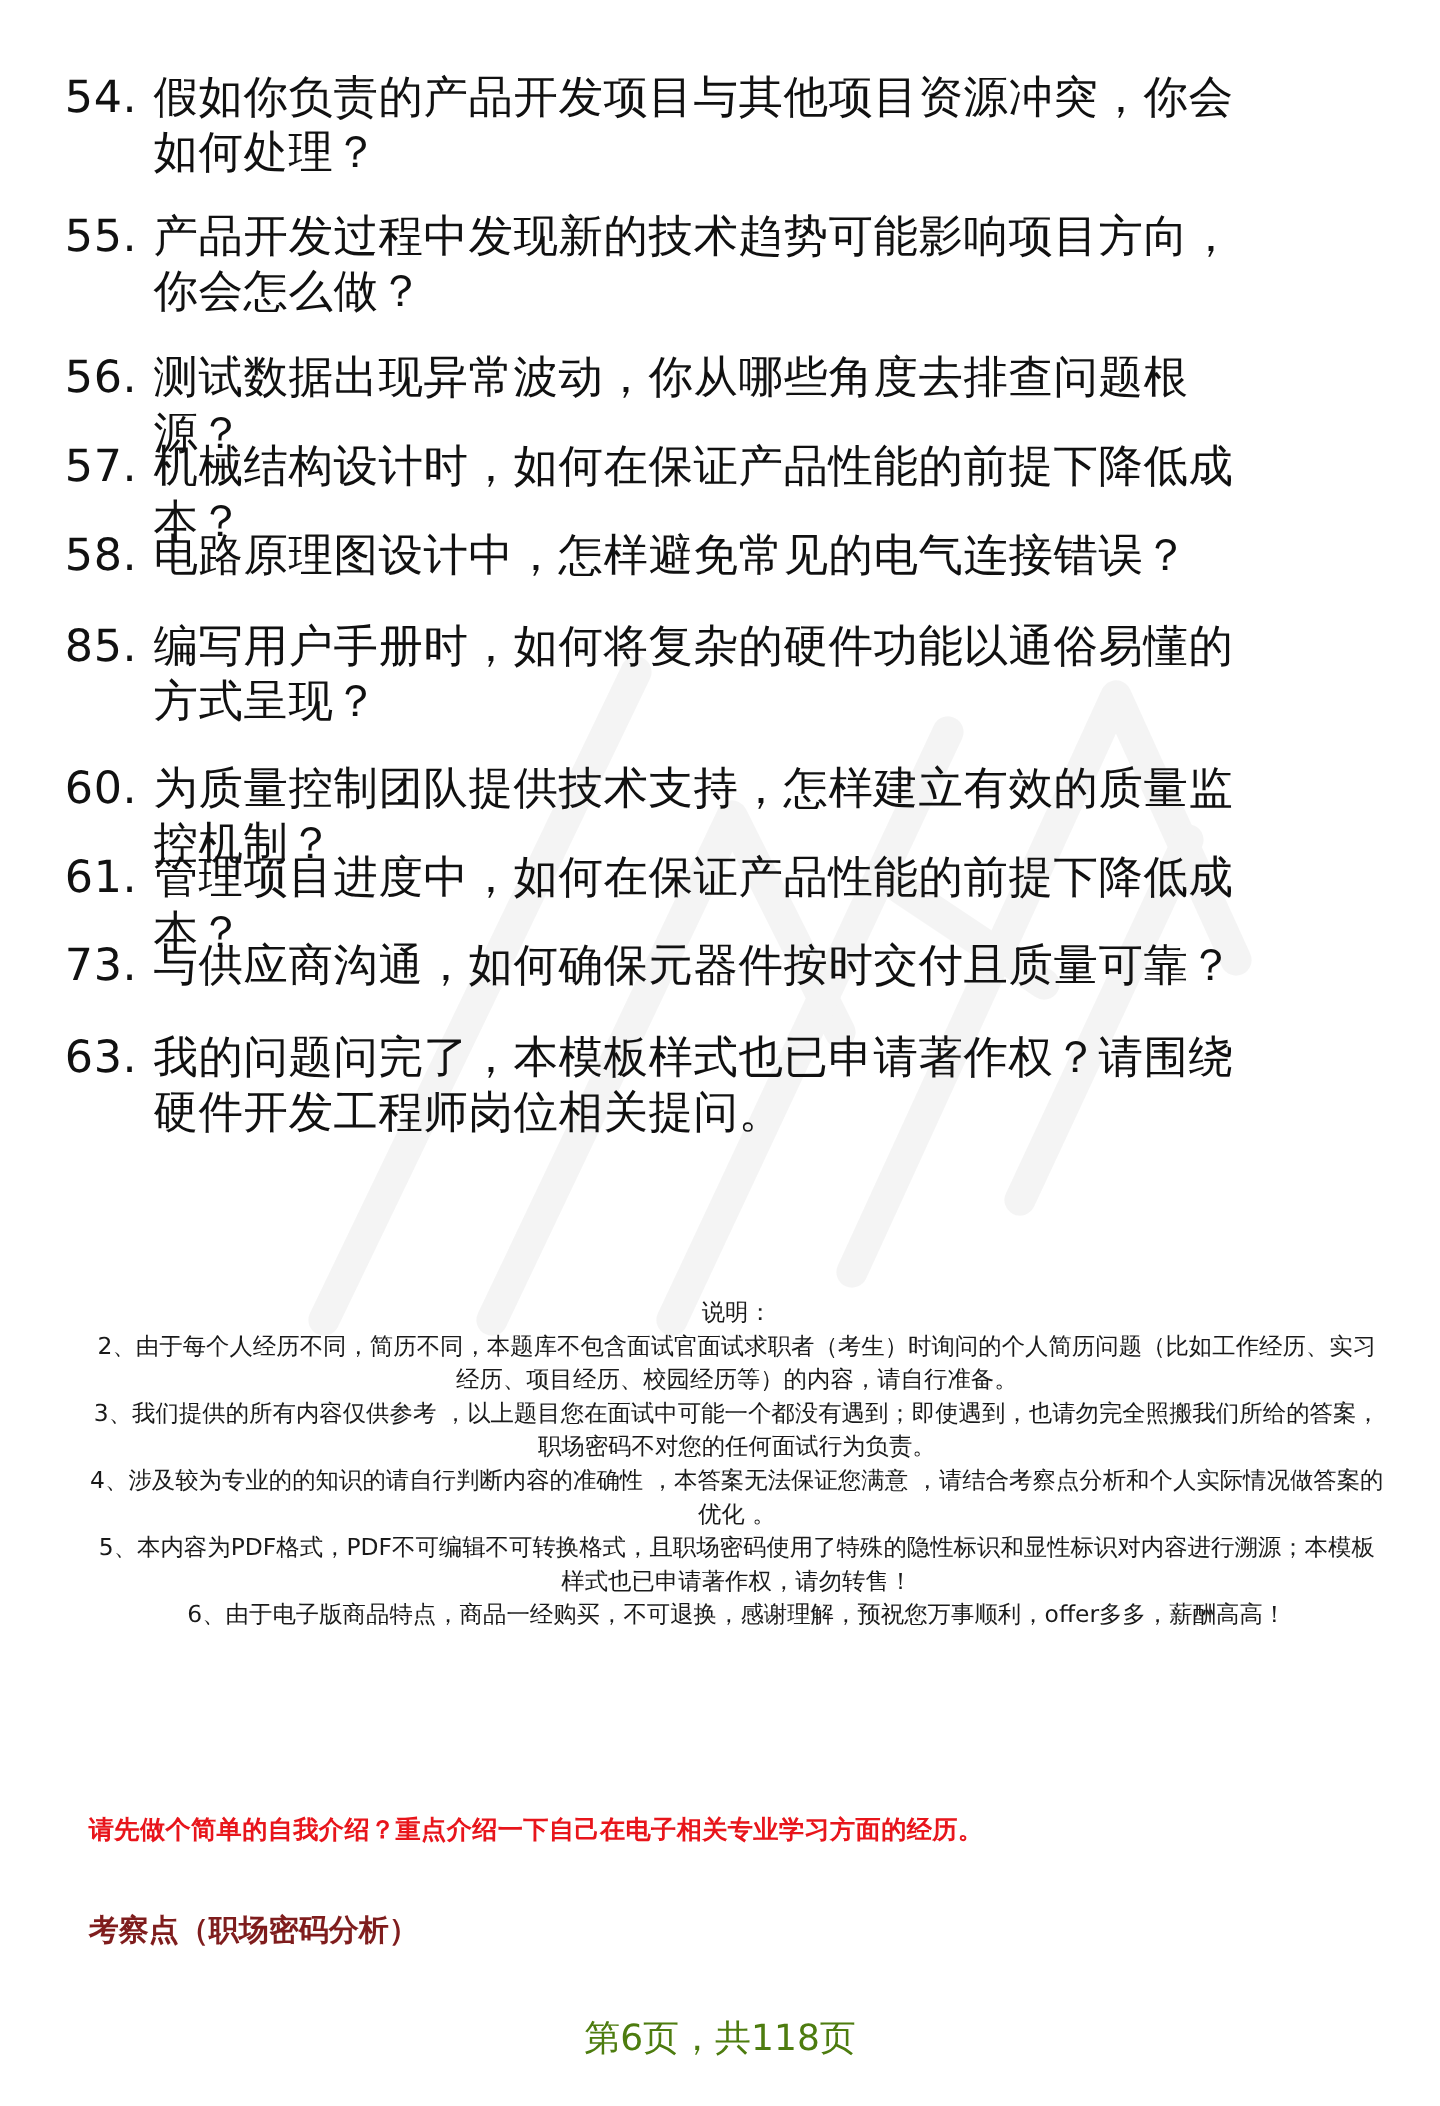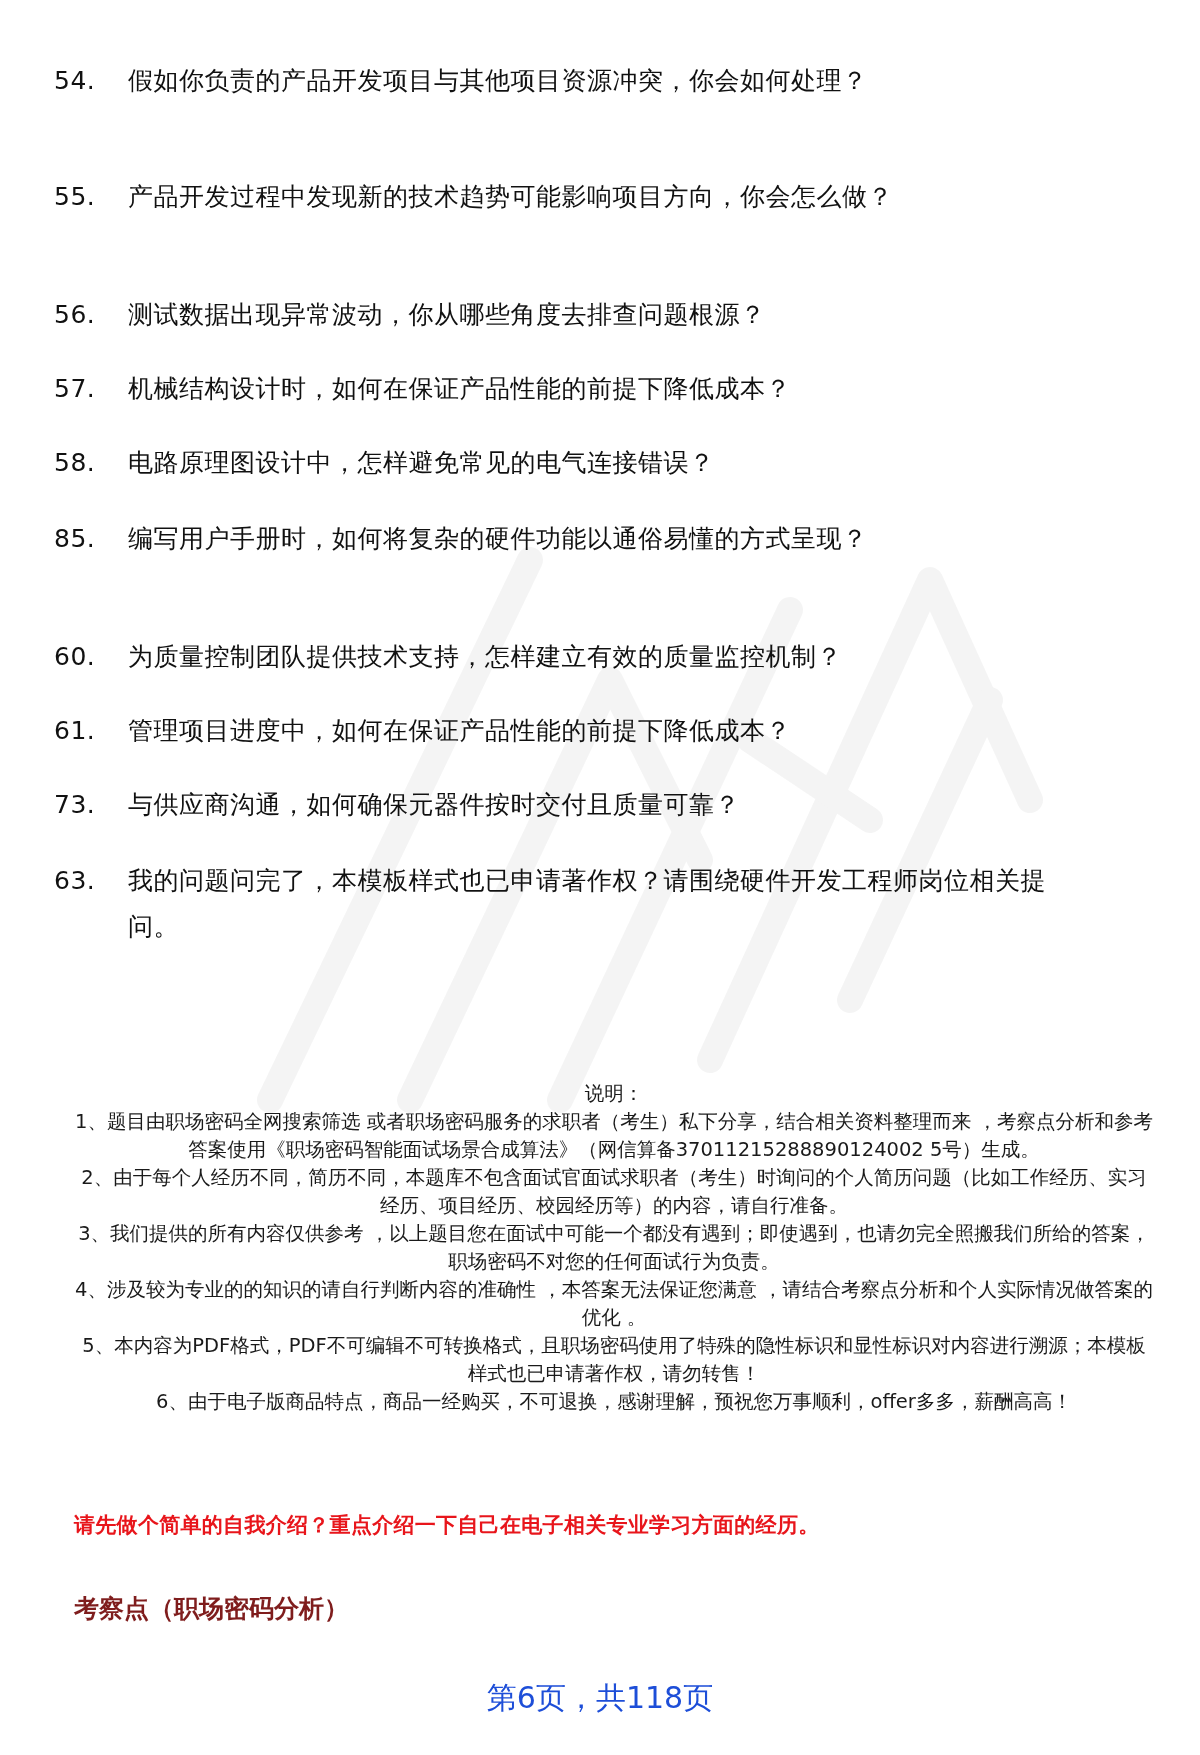--- a/index.html
+++ b/index.html
@@ -27,21 +27,21 @@
     .questions {
       position: absolute;
       left: 0;
       top: 0;
       width: 1200px;
     }
     .q {
       position: absolute;
       left: 54px;
       width: 1000px;
-      font-size: 25px;
+      font-size: 37px;
       line-height: 46px;
       letter-spacing: 0.5px;
     }
     .q .num {
       position: absolute;
       left: 0;
       top: 0;
       width: 70px;
     }
     .q .text {
@@ -78,21 +78,21 @@
       font-weight: bold;
       color: #7f1d1d;
     }
     .footer {
       position: absolute;
       left: 0;
       width: 1200px;
       top: 1678px;
       text-align: center;
       font-size: 30px;
-      color: #1d4ed8;
+      color: #4d7c0f;
     }
   </style>
 </head>
 <body>
 
 <svg class="watermark" viewBox="0 0 820 620" xmlns="http://www.w3.org/2000/svg">
   <g fill="none" stroke="#ececec" stroke-width="26" stroke-linecap="round" stroke-linejoin="round">
     <path d="M40 600 L300 60"></path>
     <path d="M180 600 L380 180 L470 360"></path>
     <path d="M330 600 L560 110"></path>
@@ -140,21 +140,20 @@
     <span class="text">与供应商沟通，如何确保元器件按时交付且质量可靠？</span>
   </div>
   <div class="q" style="top:858px;">
     <span class="num">63.</span>
     <span class="text">我的问题问完了，本模板样式也已申请著作权？请围绕硬件开发工程师岗位相关提问。</span>
   </div>
 </div>
 
 <div class="notes">
   <span class="title">说明：</span>
-  <span class="item">1、题目由职场密码全网搜索筛选 或者职场密码服务的求职者（考生）私下分享，结合相关资料整理而来 ，考察点分析和参考答案使用《职场密码智能面试场景合成算法》（网信算备37011215288890124002 5号）生成。</span>
   <span class="item">2、由于每个人经历不同，简历不同，本题库不包含面试官面试求职者（考生）时询问的个人简历问题（比如工作经历、实习经历、项目经历、校园经历等）的内容，请自行准备。</span>
   <span class="item">3、我们提供的所有内容仅供参考 ，以上题目您在面试中可能一个都没有遇到；即使遇到，也请勿完全照搬我们所给的答案，职场密码不对您的任何面试行为负责。</span>
   <span class="item">4、涉及较为专业的的知识的请自行判断内容的准确性 ，本答案无法保证您满意 ，请结合考察点分析和个人实际情况做答案的优化 。</span>
   <span class="item">5、本内容为PDF格式，PDF不可编辑不可转换格式，且职场密码使用了特殊的隐性标识和显性标识对内容进行溯源；本模板样式也已申请著作权，请勿转售！</span>
   <span class="item">6、由于电子版商品特点，商品一经购买，不可退换，感谢理解，预祝您万事顺利，offer多多，薪酬高高！</span>
 </div>
 
 <div class="red-q">请先做个简单的自我介绍？重点介绍一下自己在电子相关专业学习方面的经历。</div>
 <div class="red-sub">考察点（职场密码分析）</div>
 

